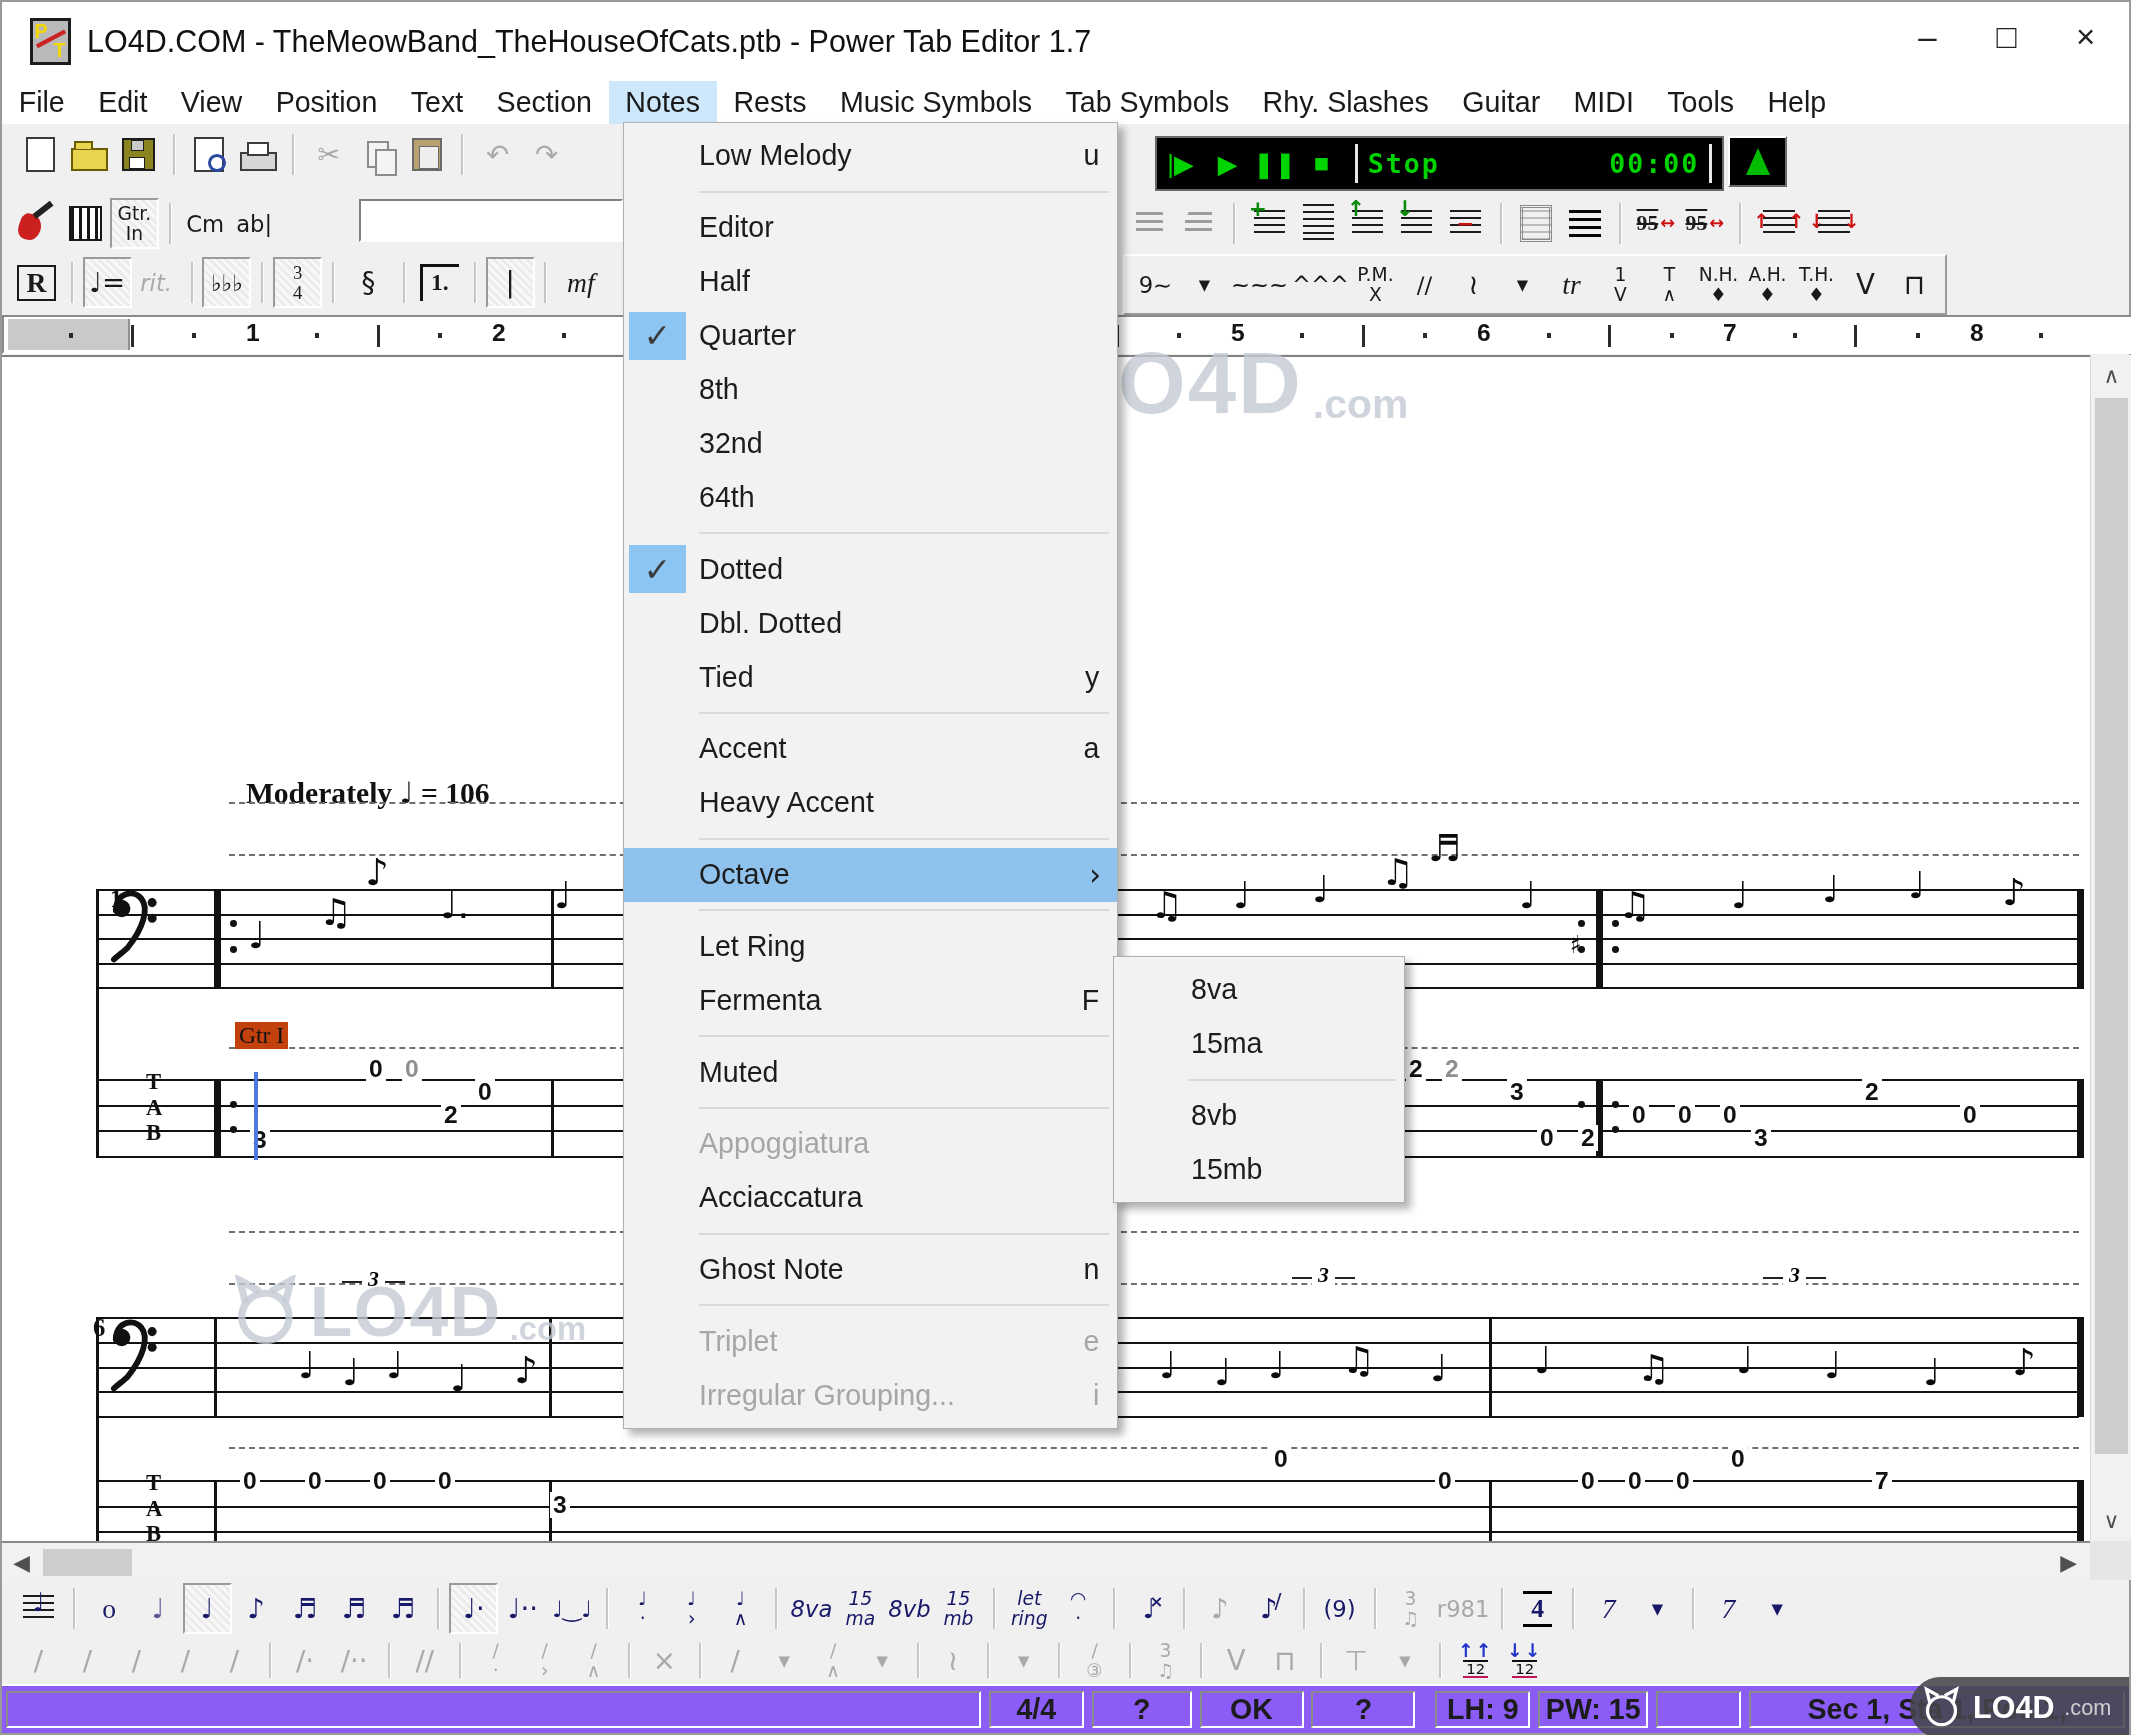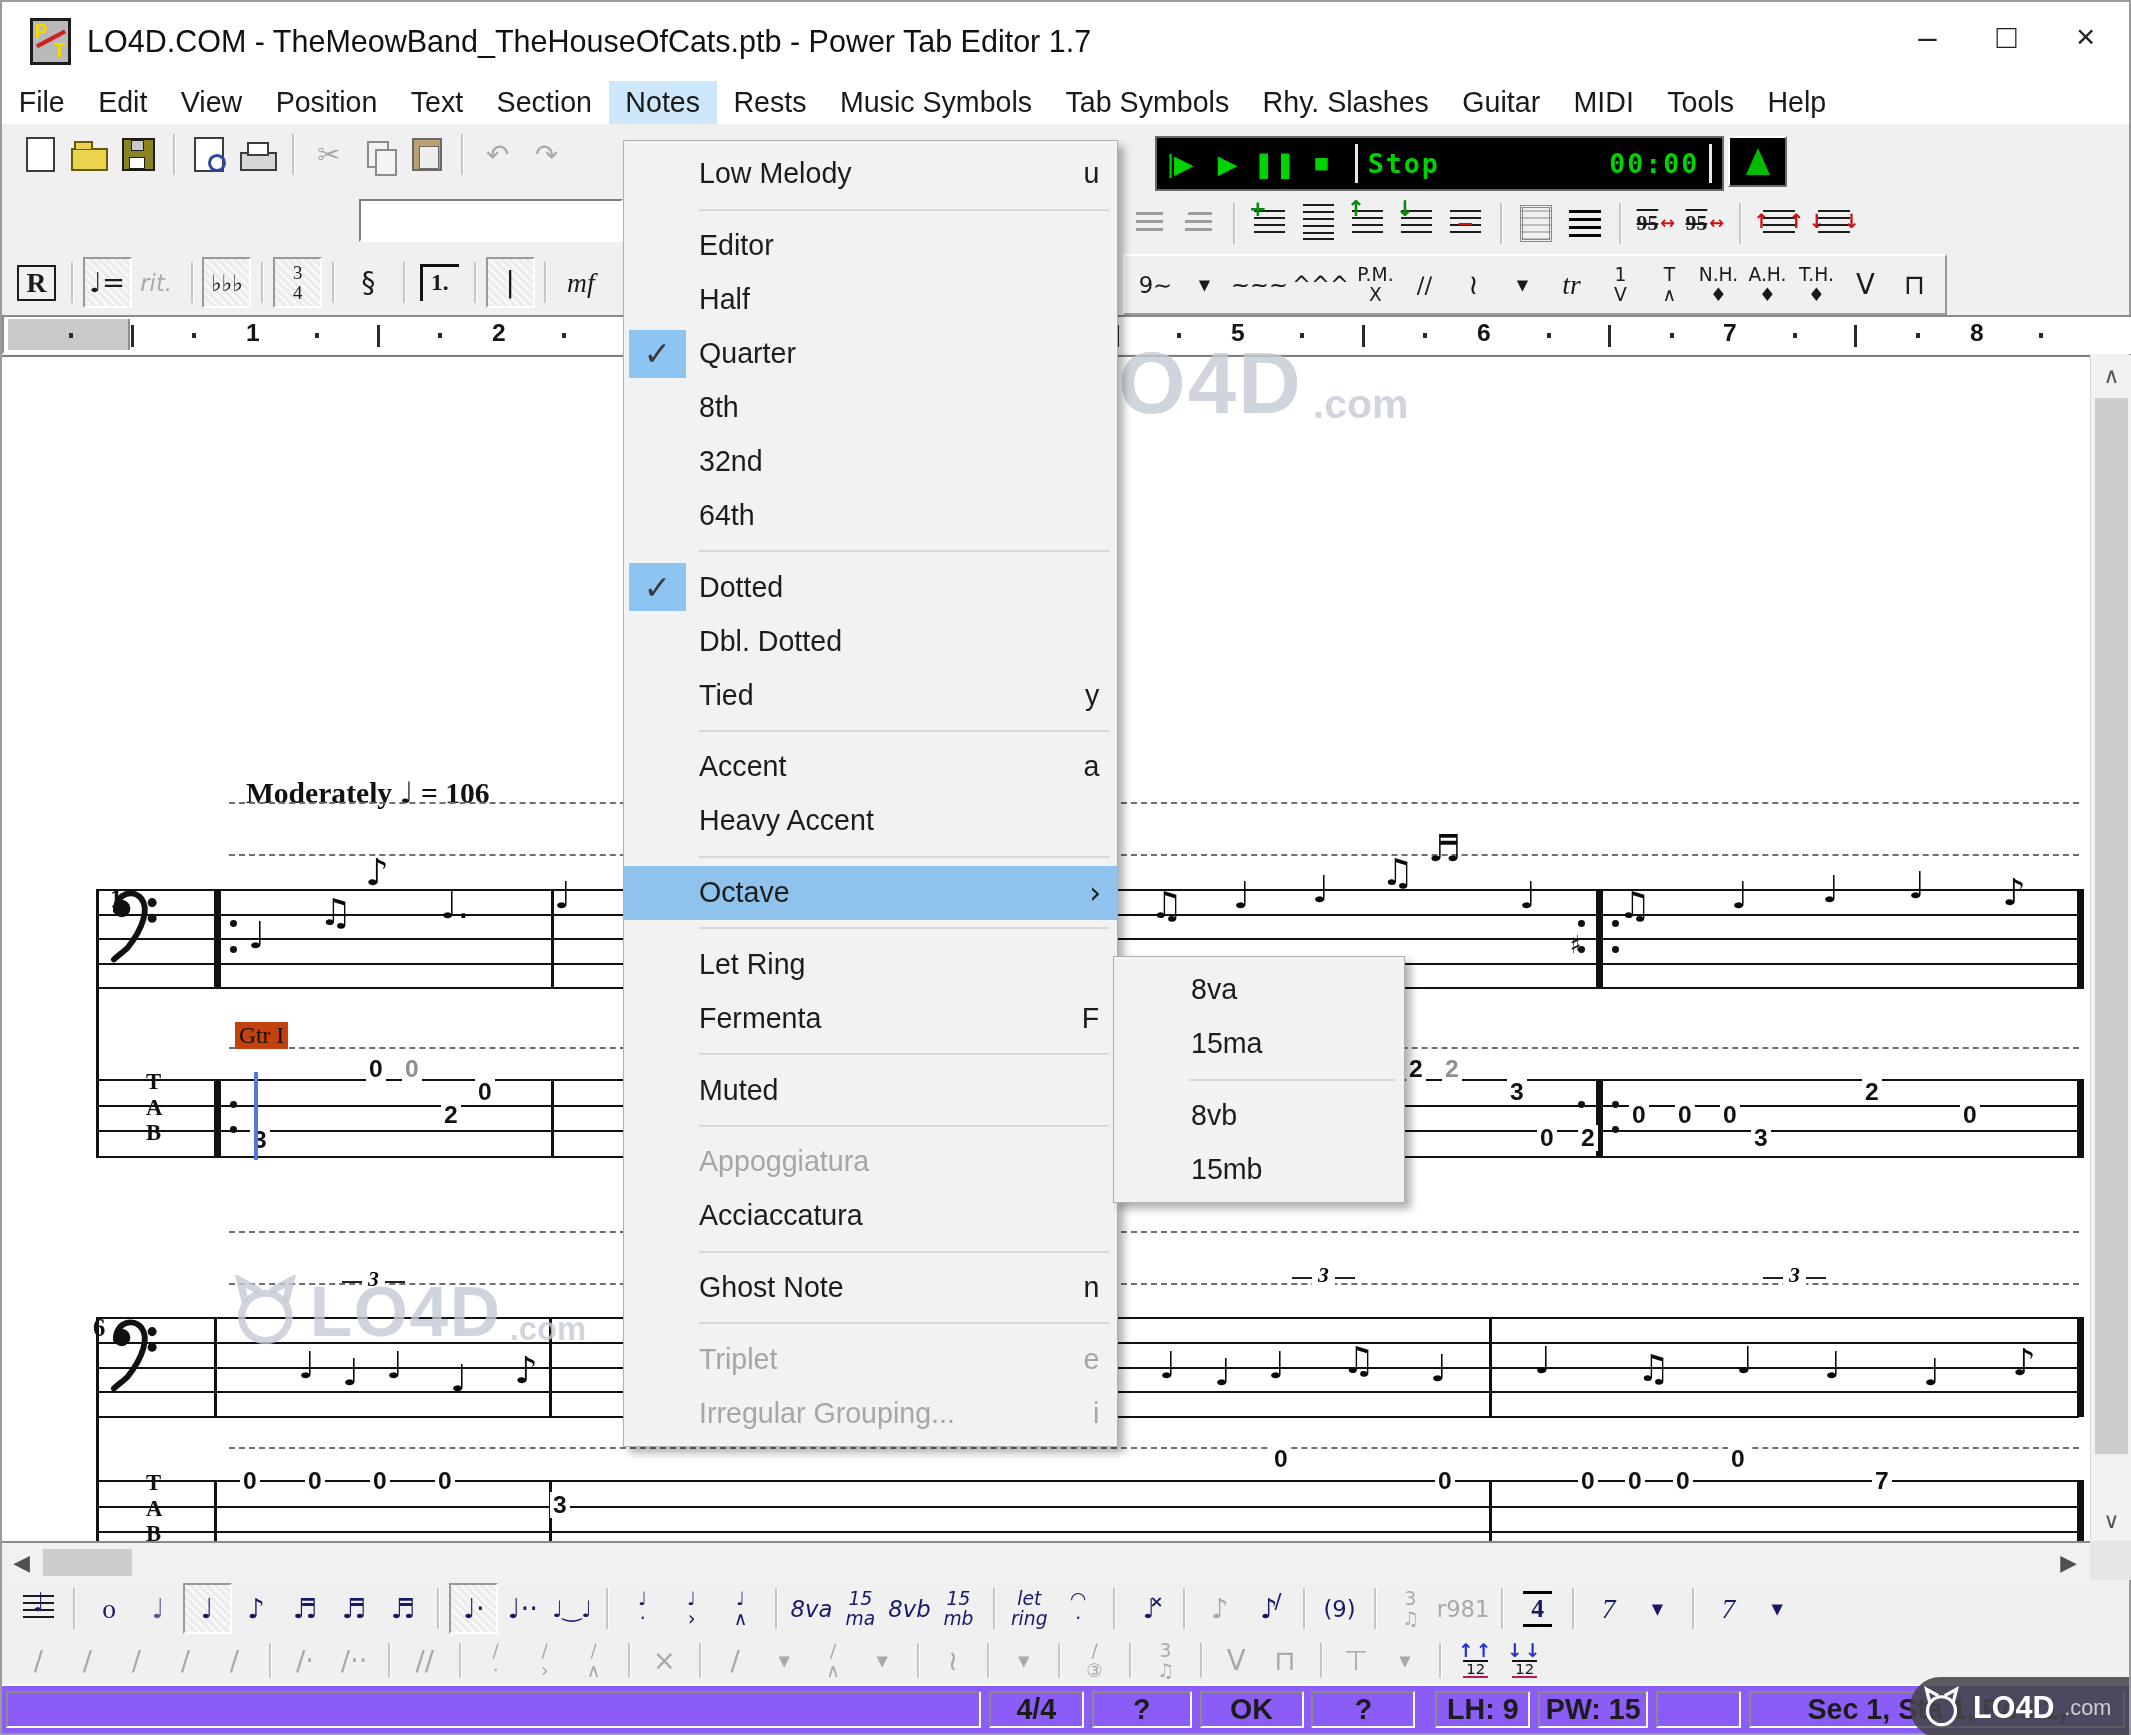--- a/index.html
+++ b/index.html
@@ -103,21 +103,21 @@
   .measn{position:absolute;font-family:"Liberation Serif",serif;font-weight:bold;font-size:24.6px;color:#111}
   .tabL{position:absolute;font-family:"Liberation Serif",serif;font-weight:bold;font-size:22.7px;color:#111;line-height:1}
   .gtrlab{position:absolute;font-family:"Liberation Serif",serif;font-size:23.6px;color:#111;background:#c2410c;padding:0 3.9px}
   .trip{position:absolute;width:63px;border-top:2px solid #222;text-align:center}
   .trip i{position:relative;top:-15.8px;background:#fff;padding:0 5.9px;font-family:"Liberation Serif",serif;font-style:italic;font-weight:bold;font-size:21.7px}
   .rdots{position:absolute;width:6.9px;height:6.9px;border-radius:50%;background:#111}
   .cursor{position:absolute;width:3.9px;background:#4d79e0}
   #tempo{position:absolute;font-family:"Liberation Serif",serif;font-weight:bold;font-size:29.6px;color:#111;background:#fff;padding:0 5.9px}
   #tempo .mnote{font-family:"DejaVu Sans",sans-serif;font-weight:normal}
   
-  #notes-menu{position:absolute;left:621px;top:138px;width:495px;background:#f2f2f2;border:1px solid #b0b0b0;
+  #notes-menu{position:absolute;left:621px;top:120px;width:495px;background:#f2f2f2;border:1px solid #b0b0b0;
     box-shadow:5.9px 5.9px 7.9px rgba(0,0,0,.3);padding:5.9px 0;z-index:30;box-sizing:border-box}
   .mi{height:54px;display:flex;align-items:center;position:relative;padding:0 17.7px 0 75px;font-size:28.6px;color:#1c1c1c;white-space:nowrap}
   .mi.hl{background:#8fc3ee}
   .mi.dis{color:#a6a6a6}
   .mi .sc{margin-left:auto;padding-left:25.6px}
   .mi .chk{position:absolute;left:4.9px;top:3px;width:57px;height:48px;background:#8cc5f2;color:#3a3a3a;font-size:33px;display:flex;align-items:center;justify-content:center;font-family:"DejaVu Sans",sans-serif}
   .mi .arr{position:absolute;right:15.8px;font-size:29.6px;font-family:"DejaVu Sans",sans-serif}
   .msep{height:17.7px;display:flex;align-items:center}
   .msep i{height:2px;background:#d9d9d9;flex:1;margin:0 7.9px 0 75px}
   #octave-submenu{position:absolute;left:1111px;top:954px;width:292px;background:#f2f2f2;border:1px solid #b0b0b0;
@@ -220,20 +220,41 @@
     <span class="cdiv"></span>
     <span class="ctext">Stop</span>
     <span style="flex:1"></span>
     <span class="ctext">00:00</span>
     <span class="cdiv"></span>
   </div>
   <div class="tbtn on" style="position:absolute;left:1726px;top:134px;width:59px;height:51px;background:#000;border-color:#fff #6a6a6a #6a6a6a #fff">
       <i class="s-metro"></i>
     </div>
 
+  <div class="trow" id="tb-score-left" style="left:9.9px;top:193px">
+      <div class="tbtn">
+        <i class="shp s-guitar"></i>
+      </div>
+      <div class="tbtn">
+        <i class="shp s-grid"></i>
+      </div>
+      <div class="tbtn on">
+        <span class="stk">
+          <i>Gtr.</i>
+          <i>In</i>
+        </span>
+      </div>
+      <i class="tsep"></i>
+      <div class="tbtn">
+        <span class="sm ">Cm</span>
+      </div>
+      <div class="tbtn">
+        <span class="sm ">ab|</span>
+      </div>
+    </div>
   <div id="combobox" style="left:357px;top:197px;width:264px;height:43px"></div>
   <div class="trow" id="tb-score-right" style="left:1123px;top:193px">
       <div class="tbtn dis">
         <i class="shp s-align"></i>
       </div>
       <div class="tbtn dis">
         <i class="shp s-alignr"></i>
       </div>
       <i class="tsep"></i>
       <div class="tbtn">

